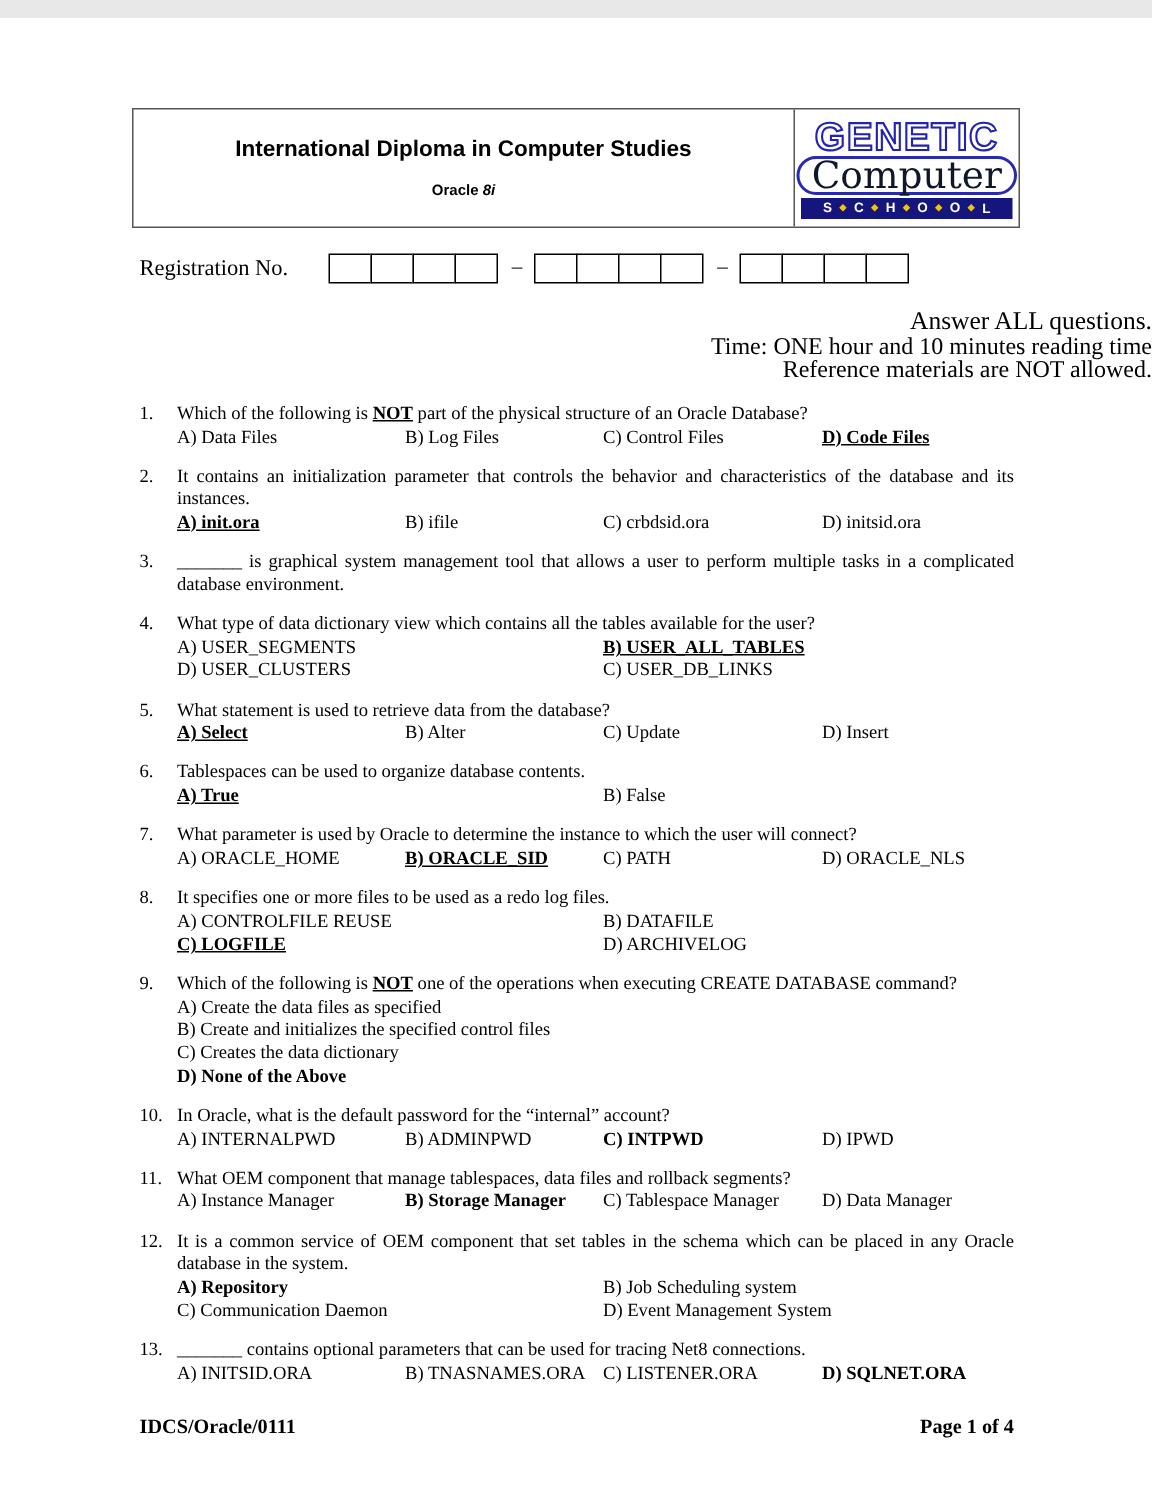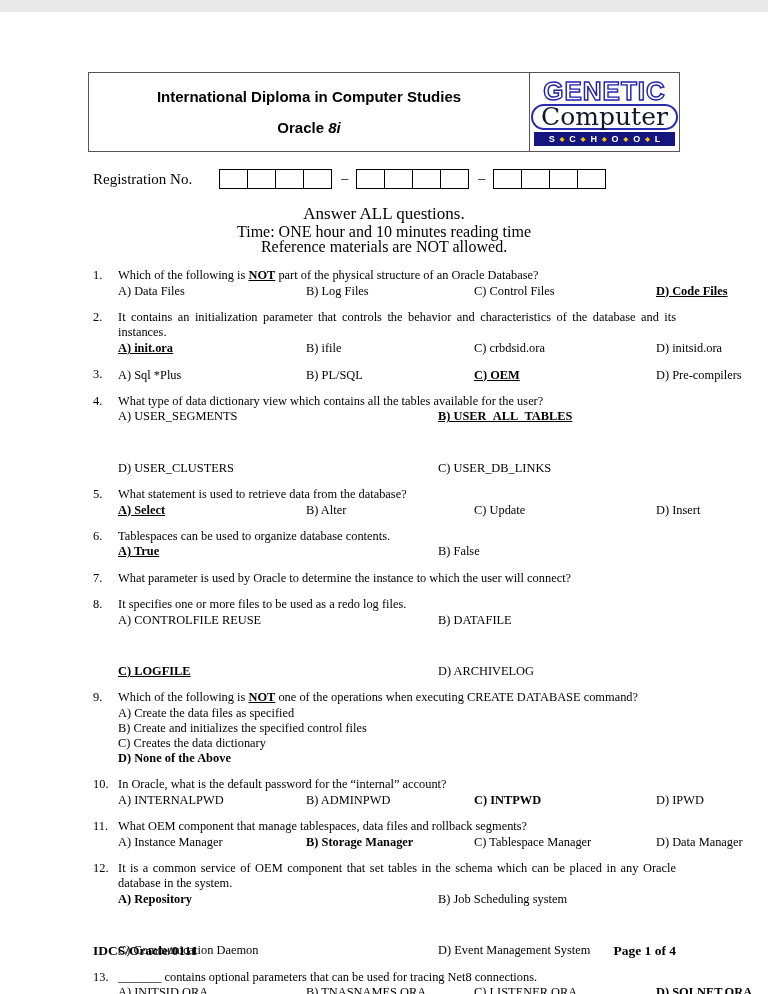--- a/index.html
+++ b/index.html
@@ -12,21 +12,21 @@
   
   .header-box {
     display:flex; margin:60px 88px 0 88px; height:80px;
     border:1px solid #555; background:#fff;
   }
   .header-titles {
     flex:1; display:flex; flex-direction:column; align-items:center;
     justify-content:center; gap:14px;
     font-family:"Liberation Sans", sans-serif; font-weight:bold; font-size:15px;
   }
-  .course-line { font-size:15px; }
+  .course-line { font-size:10px; }
   .course-line .it { font-style:italic; }
   .logo {
     width:150px; border-left:1px solid #555; display:flex; flex-direction:column;
     align-items:center; justify-content:center; padding:3px 4px;
   }
   .logo-name {
     font-family:"Liberation Sans", sans-serif; font-weight:bold; font-size:26px;
     line-height:24px; letter-spacing:1px; color:#ffffff;
     -webkit-text-stroke:1.4px #2323ae; text-shadow:0 0 1px #2323ae;
   }
@@ -50,30 +50,30 @@
   .reg-row {
     display:flex; align-items:center; margin:16px 0 0 93px; height:22px;text-align:right;
   }
   .reg-label { font-size:15px; margin-right:28px; }
   .reg-cells { display:flex; align-items:center; }
   .cell {
     width:29px; height:20px; border:1px solid #000; margin-left:-1px; background:#fff;
   }
   .reg-dash { padding:0 9px; font-size:14px; }
   
-  .instructions { text-align:center; margin-top:14px; }
+  .instructions { text-align:right; margin-top:14px; }
   .instr-main { font-size:17px; }
   .instr-sub { font-size:16px; line-height:15px; }
   
   .questions { margin:14px 92px 0 93px; font-size:12.4px; line-height:15.2px; }
   .q { display:flex; margin-bottom:11px; }
   .qnum { flex:0 0 25px; }
   .qbody { flex:1; min-width:0; }
   .qtext { text-align:justify; }
-  .opts { margin-top:0.5px;gap:36px; }
+  .opts { margin-top:0.5px; }
   .cols4 { display:grid; grid-template-columns:152px 132px 146px auto; }
   .cols2 { display:grid; grid-template-columns:284px auto; }
   .list .opt { display:block; }
   .opt { white-space:nowrap; }
   .bu, .ans-bu { font-weight:bold; text-decoration:underline; }
   .ans-b { font-weight:bold; }
   
   .footer {
     position:absolute; left:93px; right:92px; top:931px;
     display:flex; justify-content:space-between;
@@ -154,26 +154,21 @@
           <span class="opt">B) ifile</span>
           <span class="opt">C) crbdsid.ora</span>
           <span class="opt">D) initsid.ora</span>
         </div>
       </div>
     </div>
 
     <div class="q">
       <span class="qnum">3.</span>
       <div class="qbody">
-        <div class="opts cols4">
-          <span class="opt">A) Sql *Plus</span>
-          <span class="opt">B) PL/SQL</span>
-          <span class="opt ans-bu">C) OEM</span>
-          <span class="opt">D) Pre-compilers</span>
-        </div>
+        <div class="qtext">_______ is graphical system management tool that allows a user to perform multiple tasks in a complicated database environment.</div>
       </div>
     </div>
 
     <div class="q">
       <span class="qnum">4.</span>
       <div class="qbody">
         <div class="qtext">What type of data dictionary view which contains all the tables available for the user?</div>
         <div class="opts cols2">
           <span class="opt">A) USER_SEGMENTS</span>
           <span class="opt ans-bu">B) USER_ALL_TABLES</span>
@@ -204,20 +199,26 @@
           <span class="opt ans-bu">A) True</span>
           <span class="opt">B) False</span>
         </div>
       </div>
     </div>
 
     <div class="q">
       <span class="qnum">7.</span>
       <div class="qbody">
         <div class="qtext">What parameter is used by Oracle to determine the instance to which the user will connect?</div>
+        <div class="opts cols4">
+          <span class="opt">A) ORACLE_HOME</span>
+          <span class="opt ans-bu">B) ORACLE_SID</span>
+          <span class="opt">C) PATH</span>
+          <span class="opt">D) ORACLE_NLS</span>
+        </div>
       </div>
     </div>
 
     <div class="q">
       <span class="qnum">8.</span>
       <div class="qbody">
         <div class="qtext">It specifies one or more files to be used as a redo log files.</div>
         <div class="opts cols2">
           <span class="opt">A) CONTROLFILE REUSE</span>
           <span class="opt">B) DATAFILE</span>

